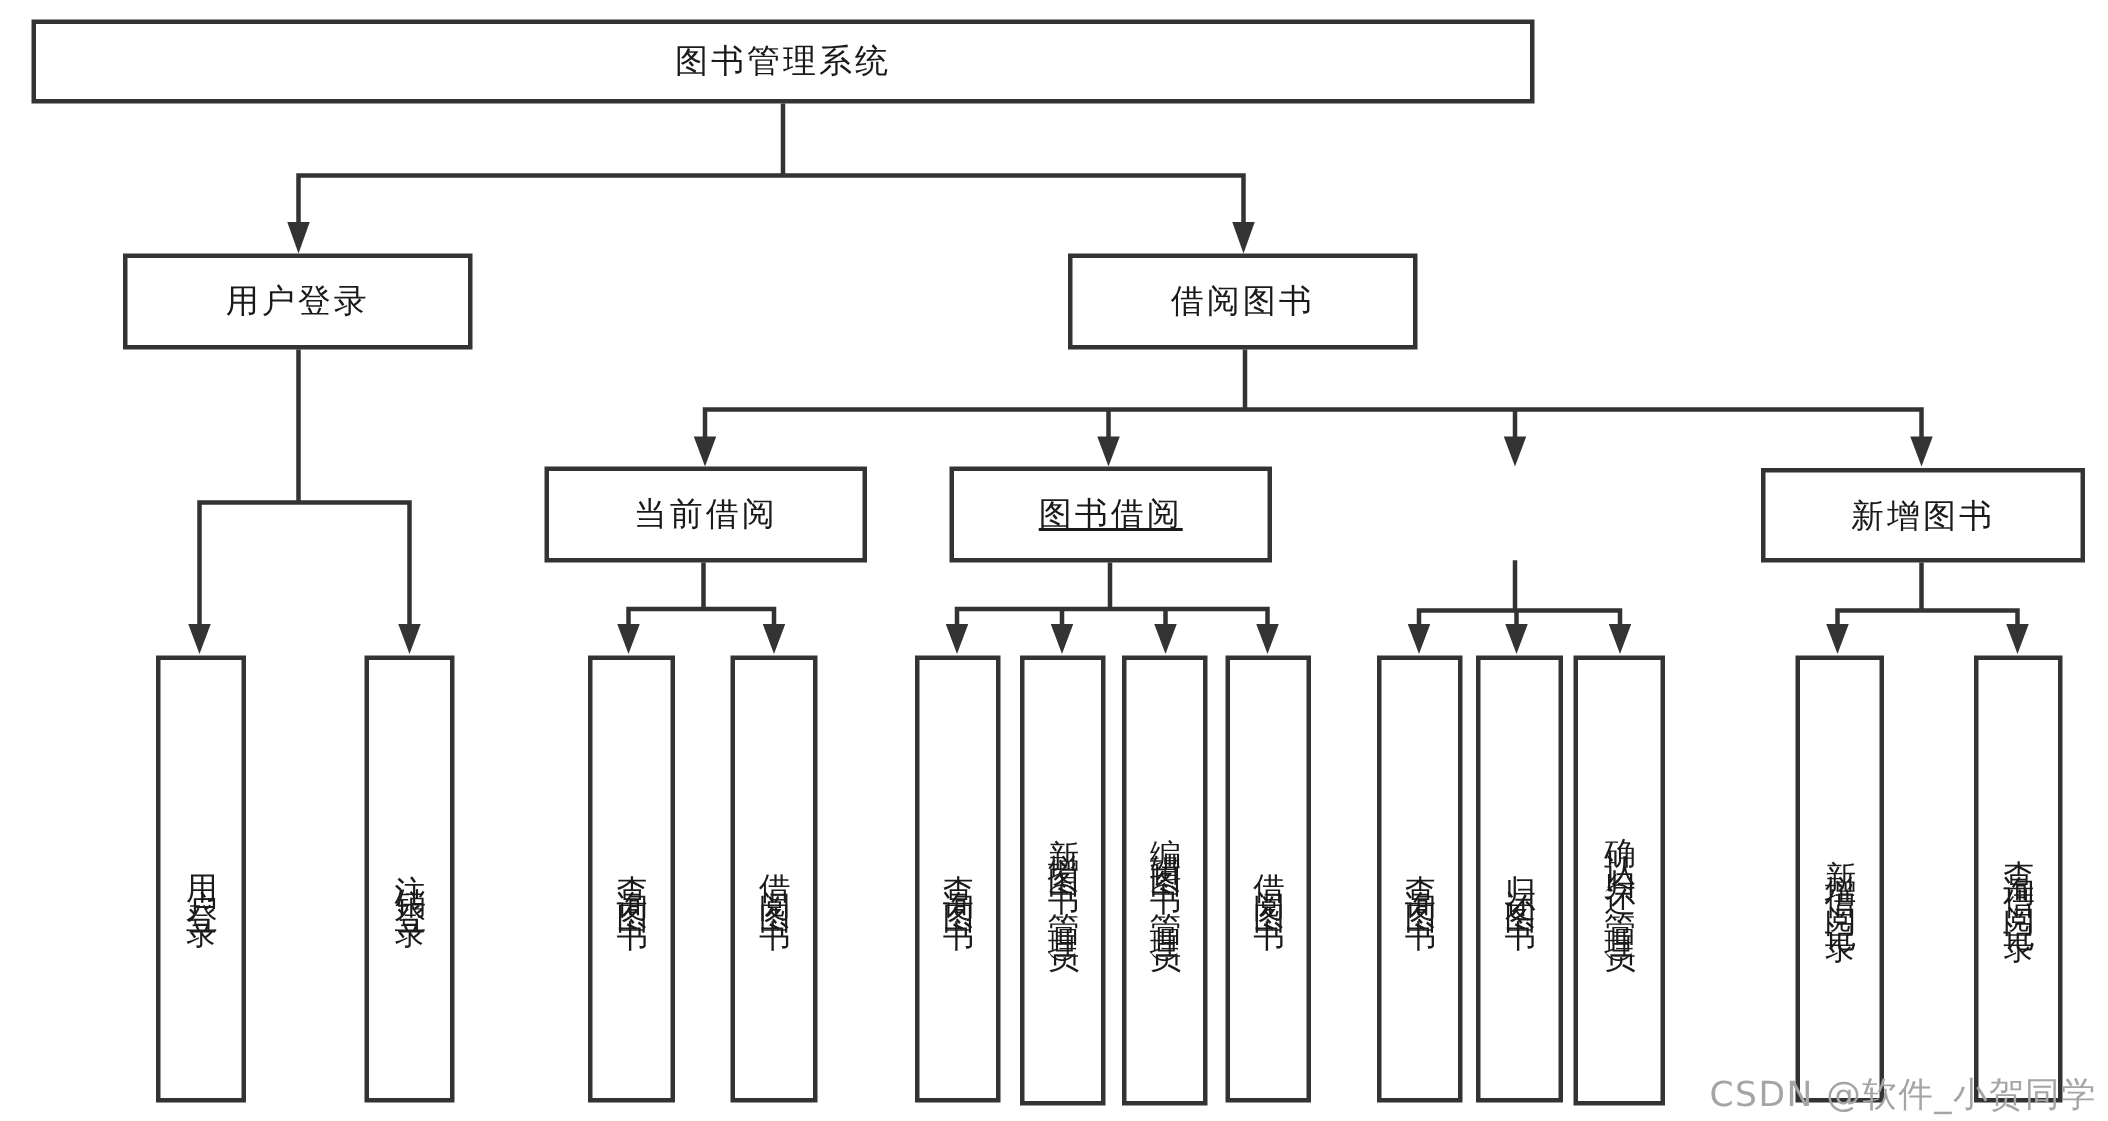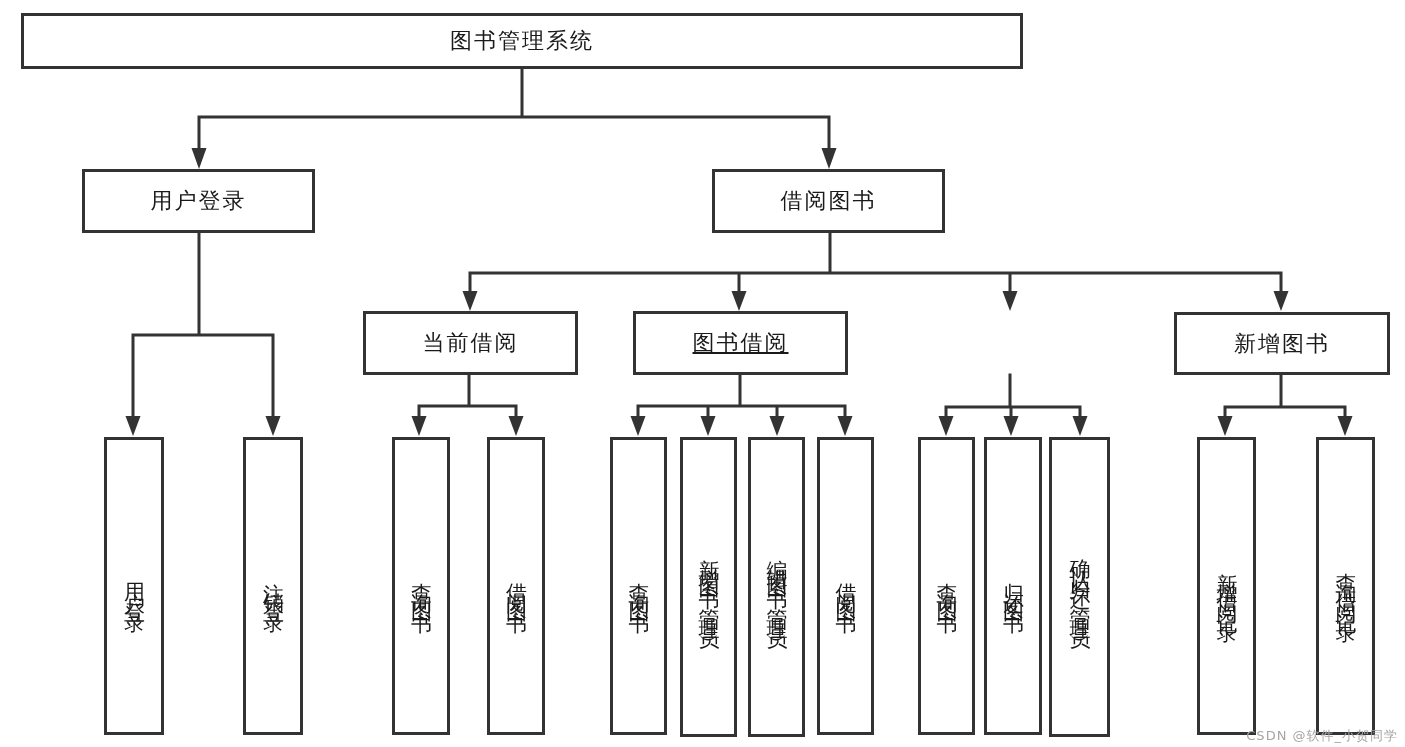--- a/index.html
+++ b/index.html
@@ -41,21 +41,21 @@
   .v-box {
     writing-mode: vertical-rl;
     font-size: 21px;
     letter-spacing: 10px;
     line-height: 1;
   }
   .watermark {
     position: absolute;
     right: 7px;
     bottom: 2px;
-    font-size: 13px;
+    font-size: 23px;
     color: #a5a5a5;
     letter-spacing: 1px;
     white-space: nowrap;
   }
 </style>
 </head>
 <body>
 
 <div class="stage">
 

